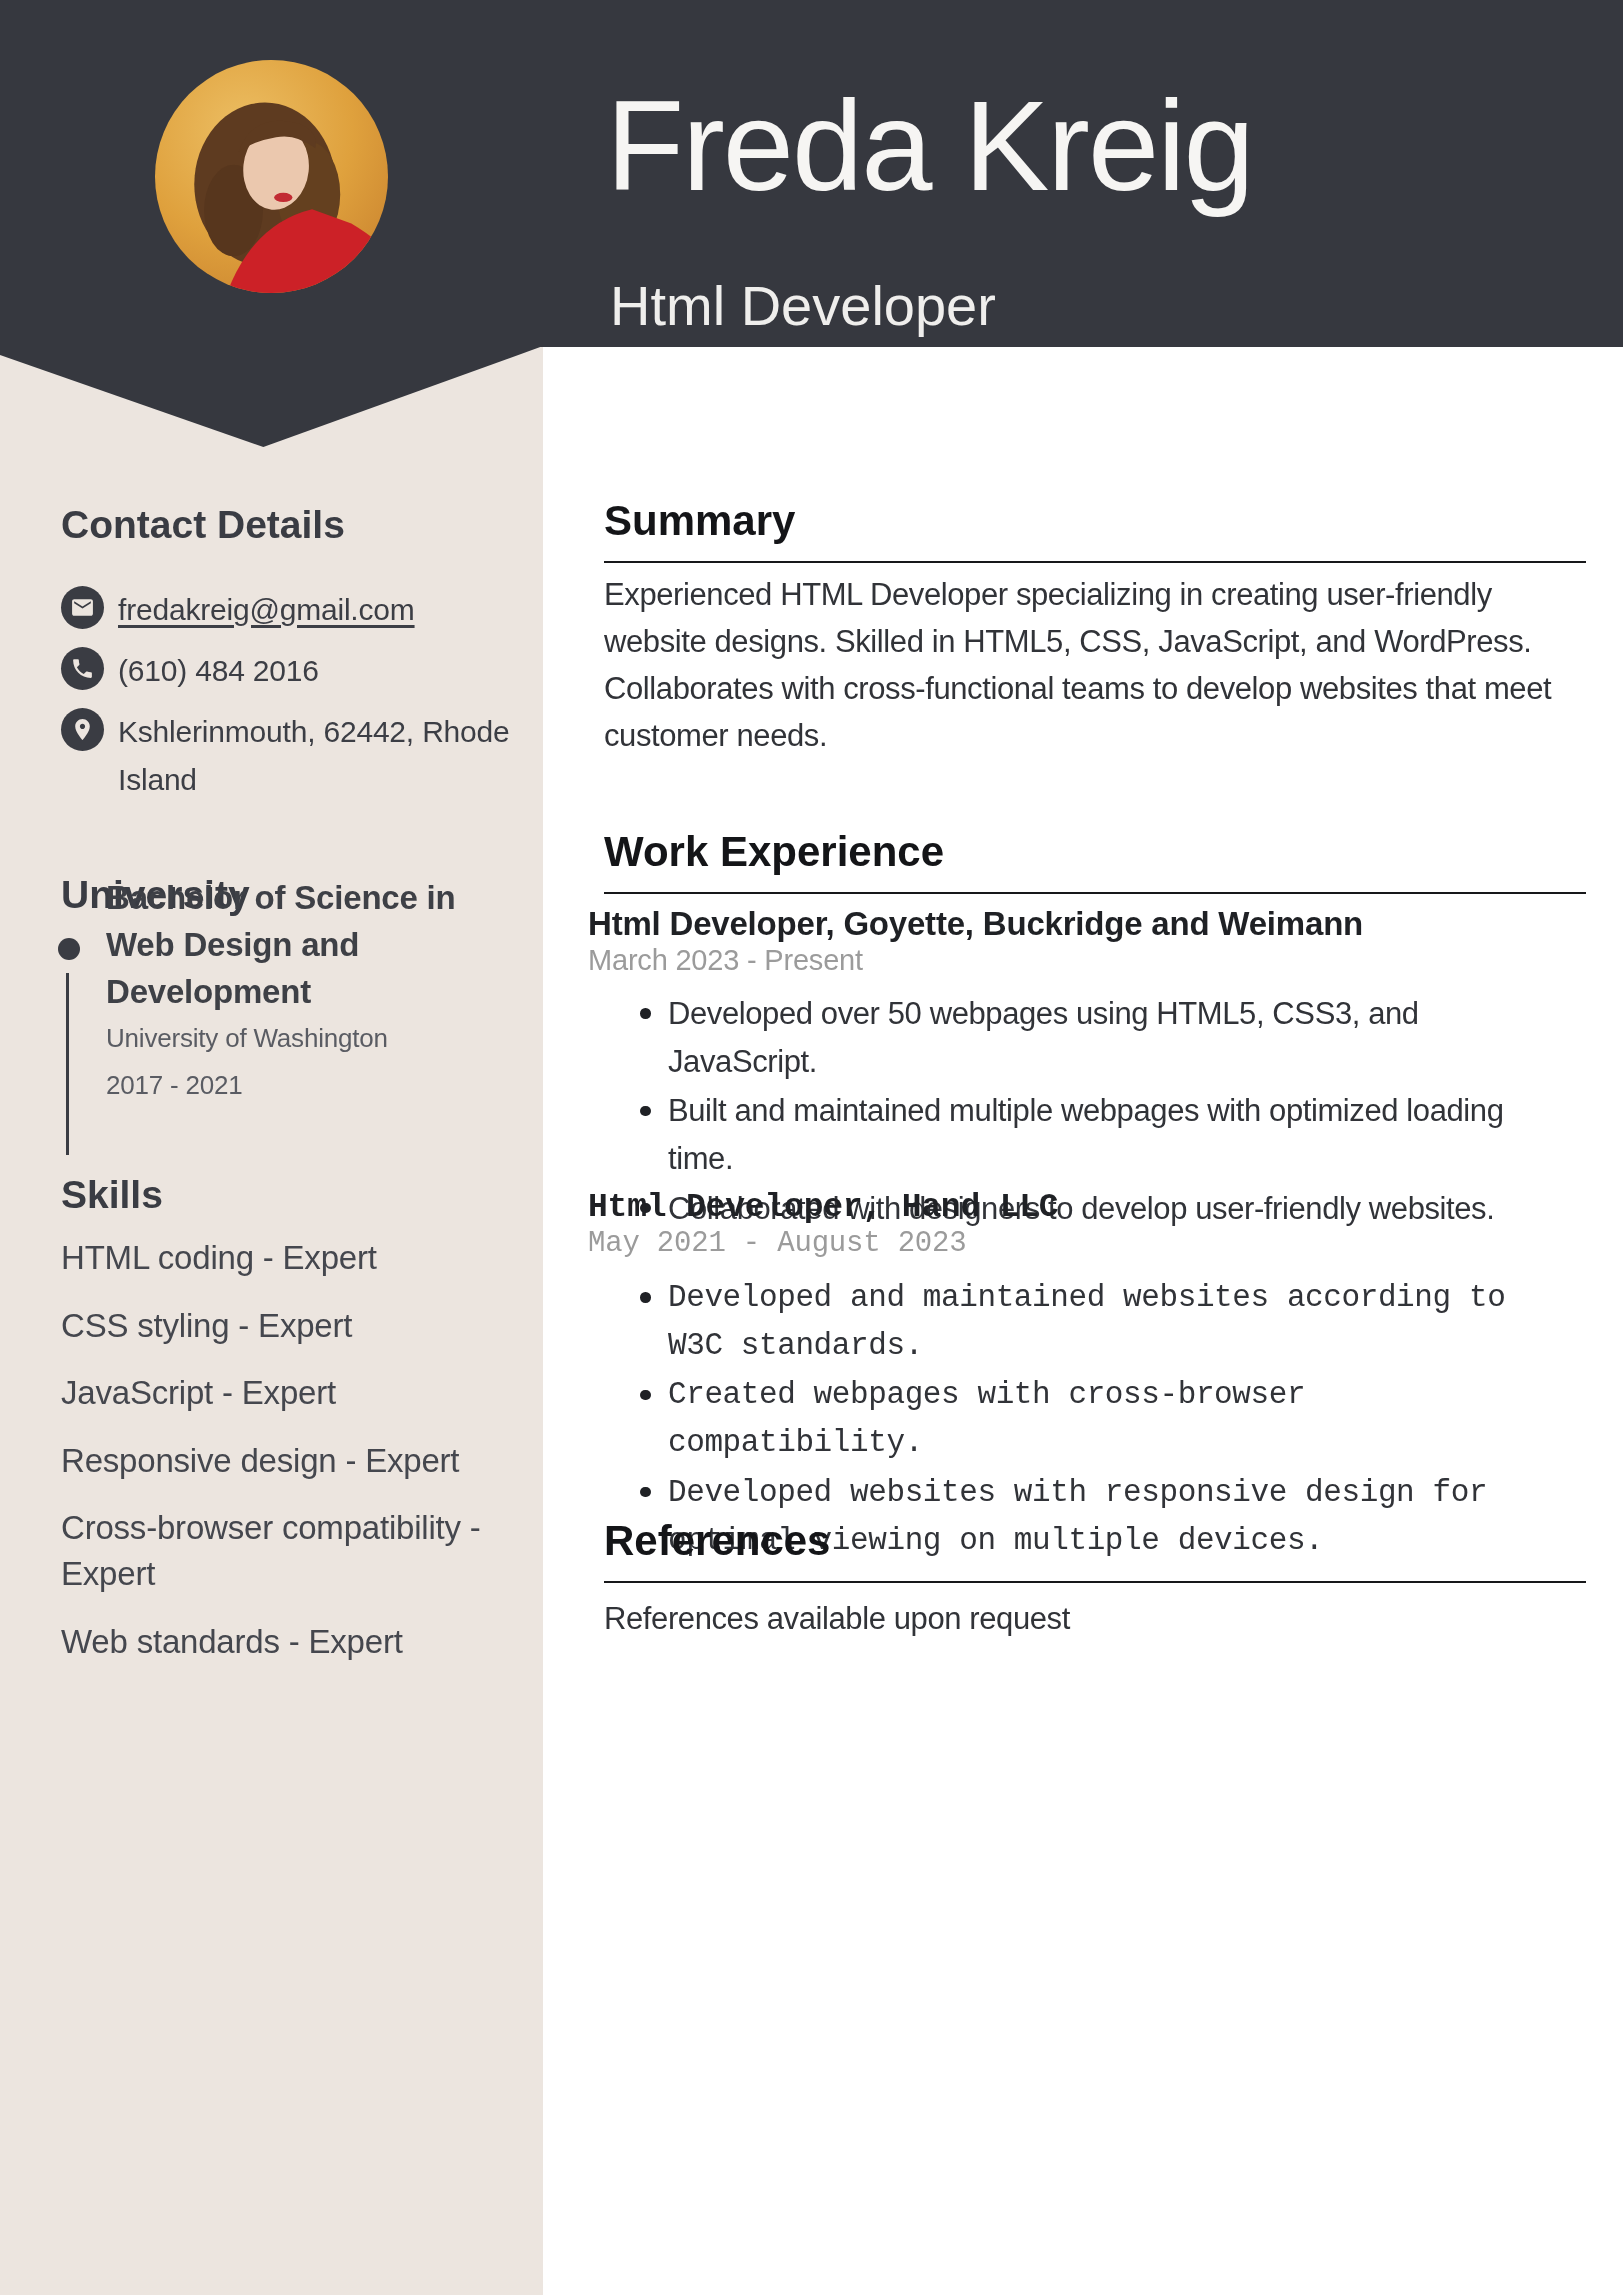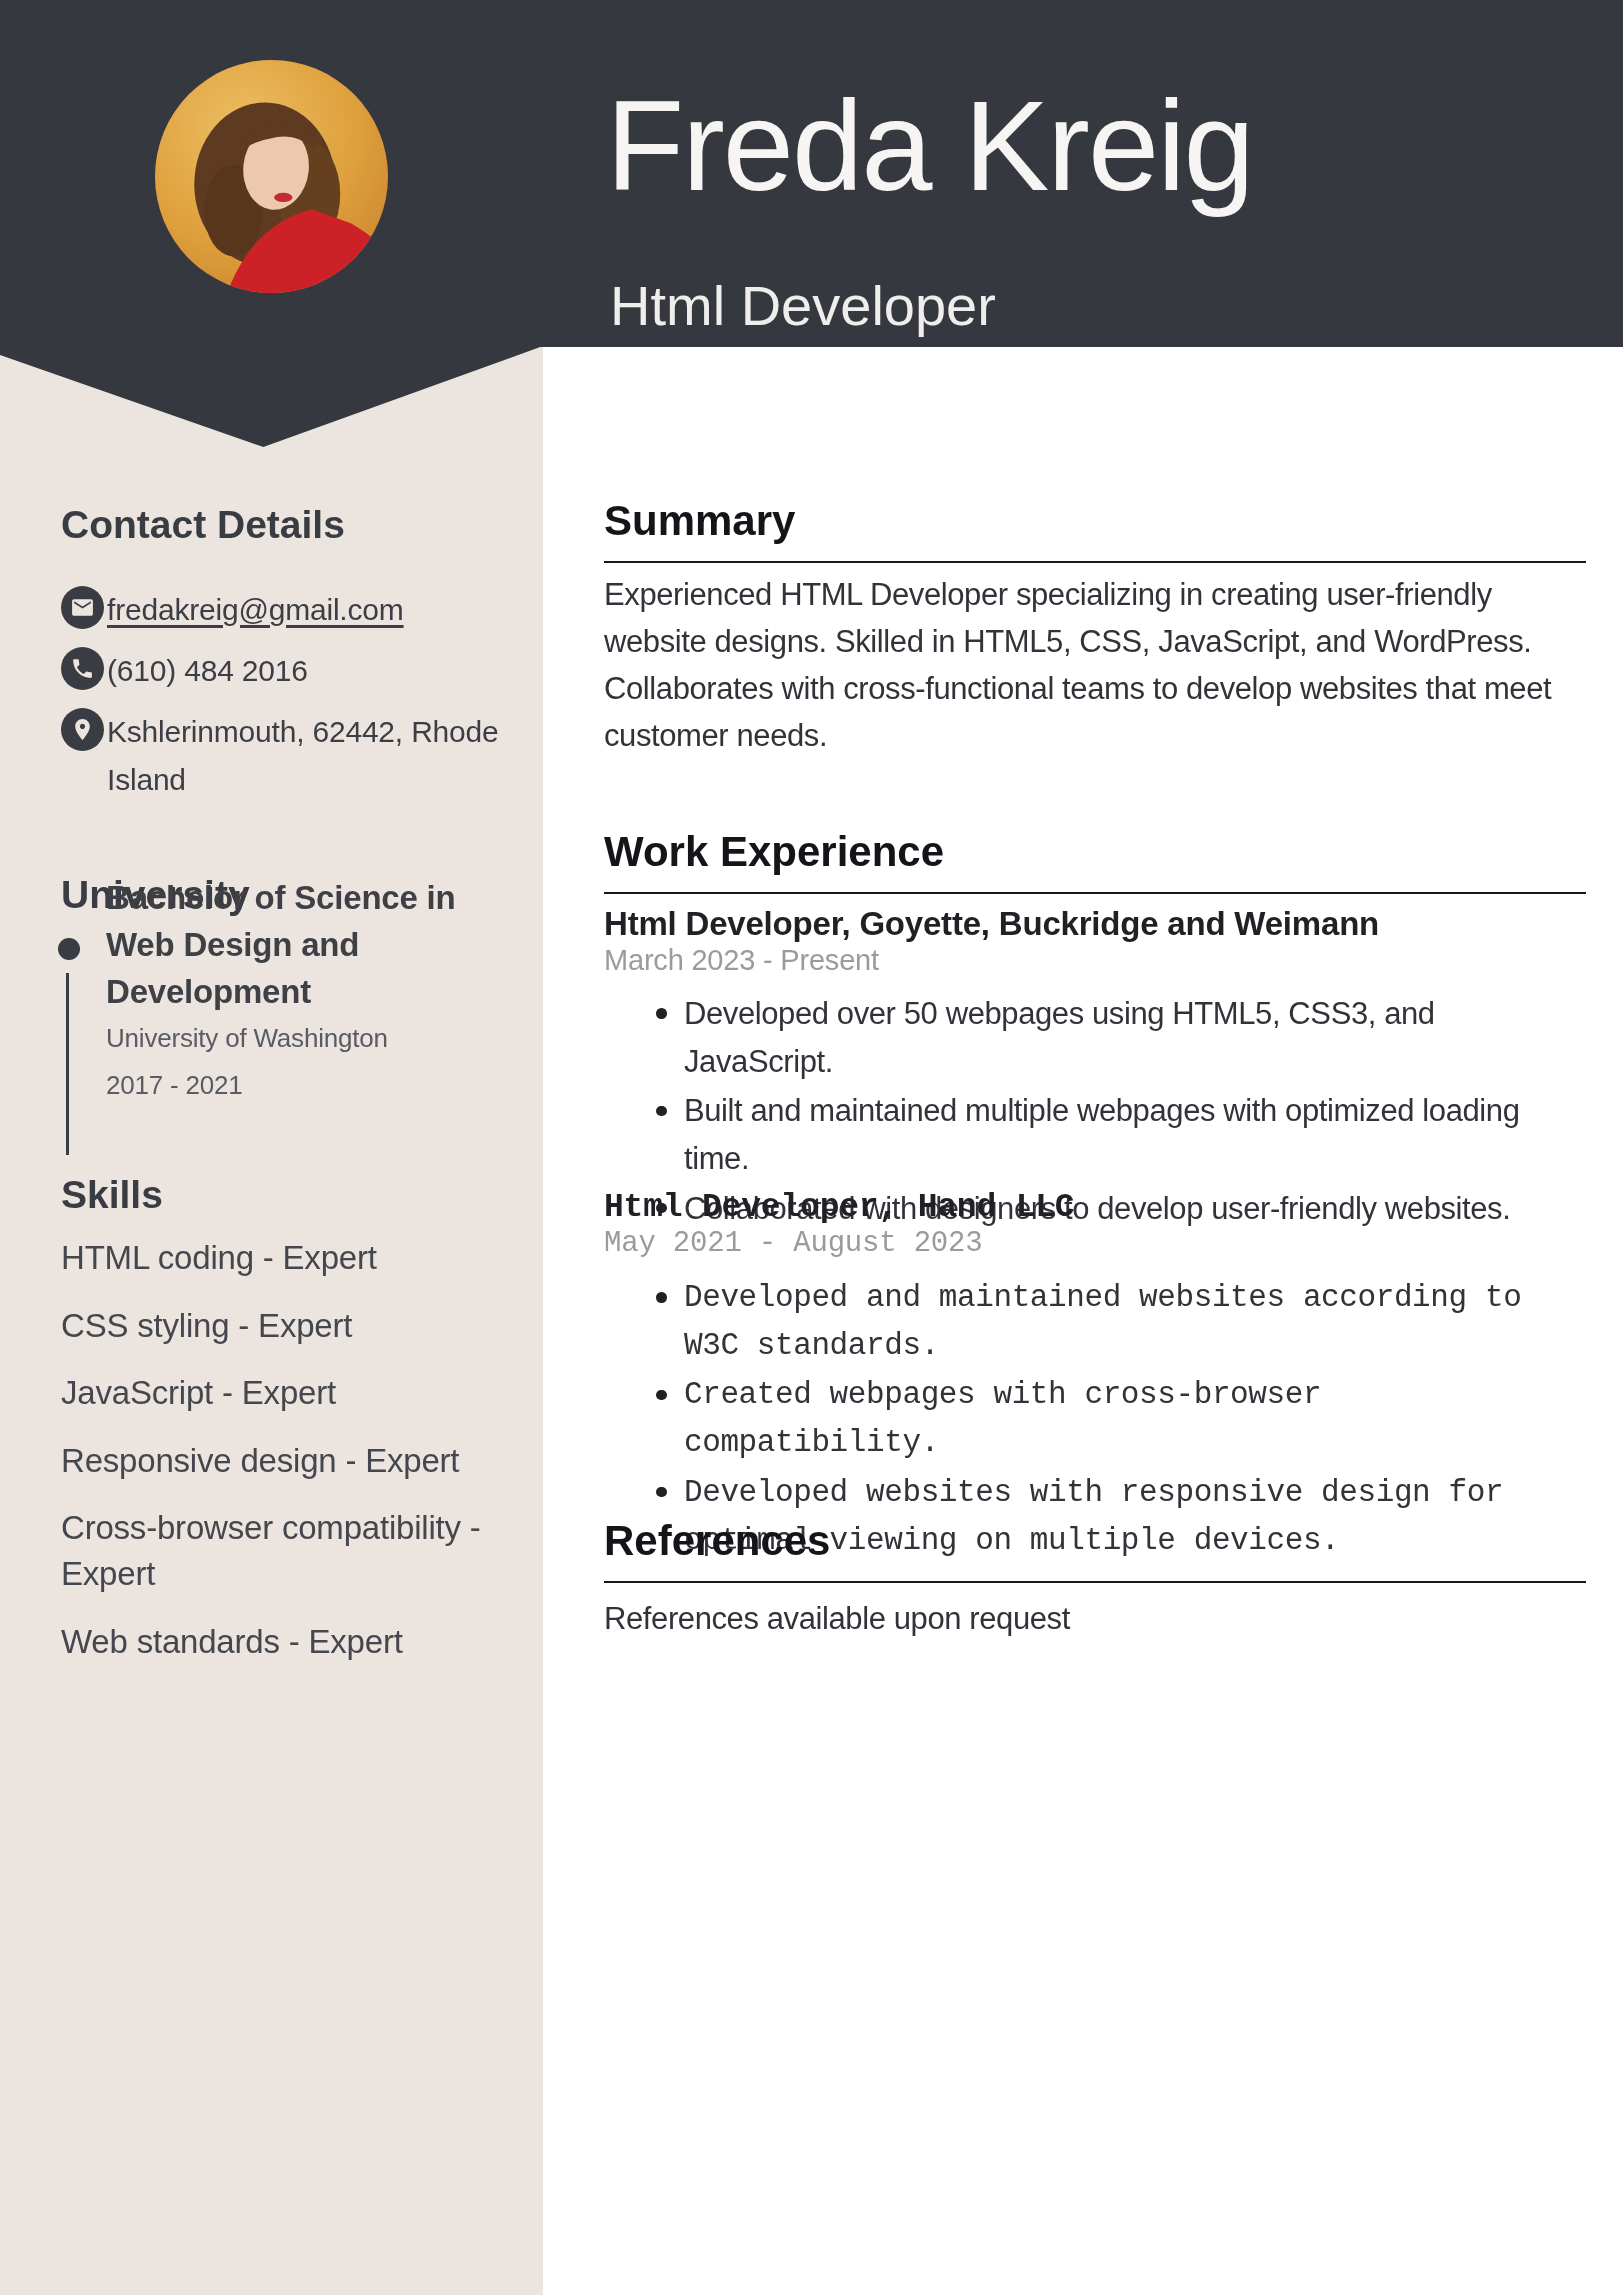--- a/index.html
+++ b/index.html
@@ -32,21 +32,21 @@
   .header-role{
     position:absolute;left:610px;top:278px;
     font-size:56px;line-height:1;color:#EFEEEC;white-space:nowrap;
   }
 
   
   .side-h{
     position:absolute;left:61px;line-height:1;
     font-size:39px;font-weight:700;color:#3A3C43;white-space:nowrap;
   }
-  .contact-row{position:absolute;left:61px;display:flex;align-items:flex-start;gap:3px;}
+  .contact-row{position:absolute;left:61px;display:flex;align-items:flex-start;gap:14px;}
   .cicon{
     flex:0 0 auto;width:43px;height:43px;border-radius:50%;background:#3A3C43;
     display:flex;align-items:center;justify-content:center;
   }
   .cicon svg{width:25px;height:25px;fill:#ECE5DF;}
   .ctext{
     font-size:30px;line-height:48px;color:#3C3E45;letter-spacing:-0.2px;
   }
   .ctext.email{text-decoration:underline;text-decoration-thickness:2.6px;text-underline-offset:5.2px;color:#3C3E45;}
   .addr{width:393px;}
@@ -63,21 +63,21 @@
   
   .main-h{
     position:absolute;left:604px;width:982px;
     font-size:42px;line-height:1.1;font-weight:700;color:#141518;
     border-bottom:2.6px solid #17181A;padding-bottom:17px;
   }
   .main-p{
     position:absolute;left:604px;width:982px;
     font-size:31px;line-height:47px;color:#313338;letter-spacing:-0.4px;
   }
-  .job{position:absolute;left:604px;width:982px;}
+  .job{position:absolute;left:588px;width:982px;}
   .job-title{font-size:33px;line-height:38px;font-weight:700;color:#1F2125;letter-spacing:-0.2px;}
   .job-dates{font-size:29px;line-height:34px;color:#9B9B9B;letter-spacing:-0.2px;}
   .job ul{margin:13px 0 0 0;padding:0;list-style:none;}
   .job li{
     position:relative;padding-left:80px;margin:0 0 1.3px 0;
     font-size:31px;line-height:48px;color:#313338;letter-spacing:-0.4px;
   }
   .job li::before{
     content:"";position:absolute;left:52px;top:18.3px;width:10.5px;height:10.5px;border-radius:50%;background:#1F2125;
   }

